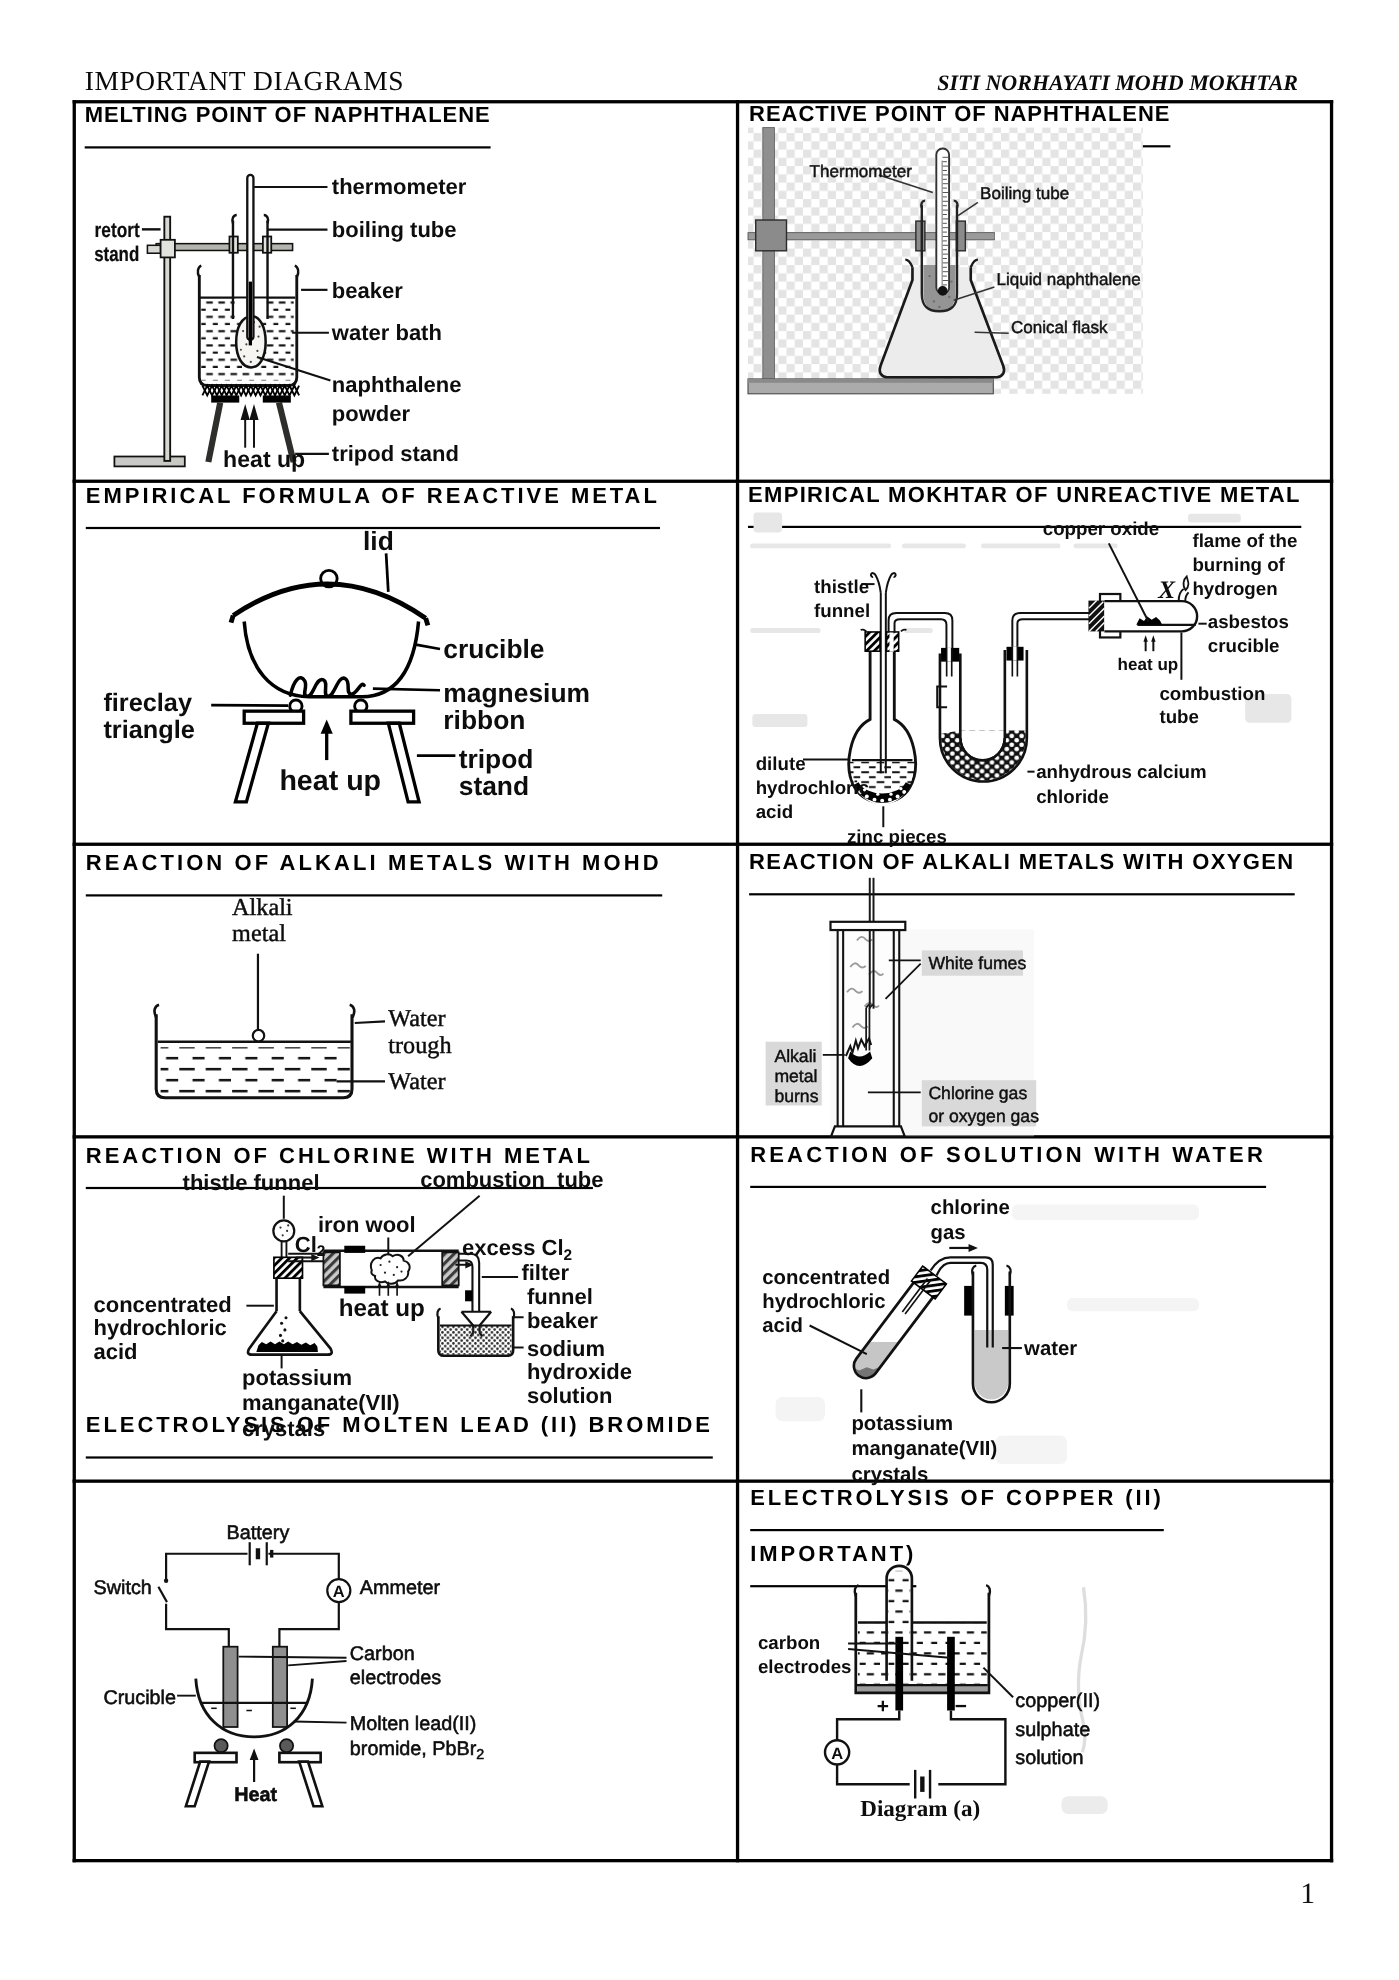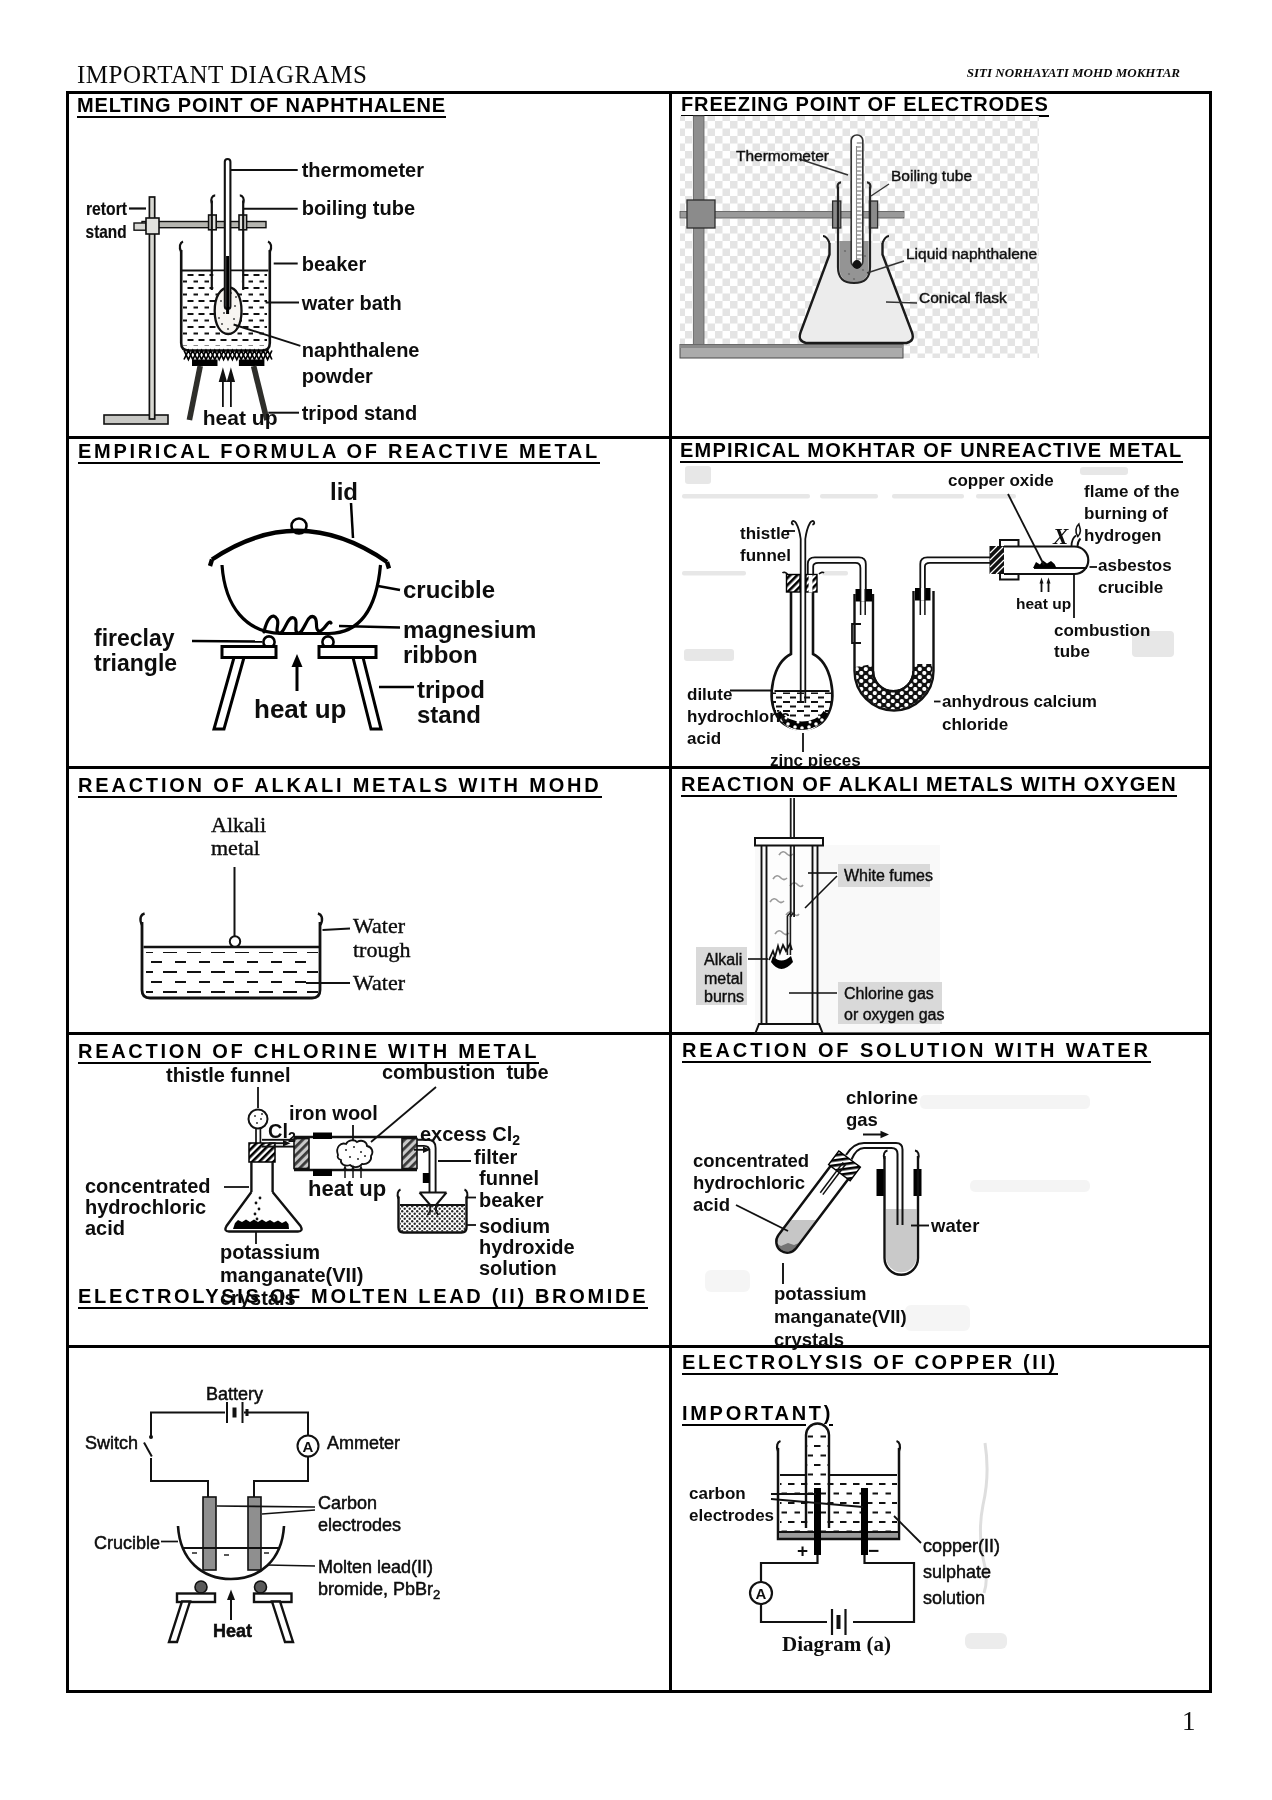--- a/index.html
+++ b/index.html
@@ -1,19 +1,19 @@
 <!DOCTYPE html>
 <html><head><meta charset="utf-8"><style>
 html,body{margin:0;padding:0}
 body{width:1272px;height:1800px;background:#fff;font-family:"Liberation Sans",sans-serif;position:relative;overflow:hidden}
 .abs{position:absolute}
 .hdr1{font-family:"Liberation Serif",serif;font-weight:normal;font-size:25px;color:#0a0a0a;white-space:nowrap}
-.hdr2{font-family:"Liberation Serif",serif;font-weight:bold;font-style:italic;font-size:13px;color:#0a0a0a;white-space:nowrap}
+.hdr2{font-family:"Liberation Serif",serif;font-weight:bold;font-style:italic;font-size:20px;color:#0a0a0a;white-space:nowrap}
 .tt{font-weight:bold;font-size:20px;color:#000;white-space:nowrap;line-height:24px}
-.tt span{border-bottom:2.5px solid #000;padding-bottom:0px}
+.tt span{border-bottom:2.5px solid #000;padding-bottom:17px}
 .gl{background:#000;position:absolute}
 svg{position:absolute;overflow:visible}
 svg{font-family:"Liberation Sans",sans-serif}
 svg text{fill:#0d0d0d}
 </style></head>
 <body>
 <div class="abs hdr1" style="left:77px;top:61px;letter-spacing:0.49px">IMPORTANT DIAGRAMS</div>
 <div class="abs hdr2" style="right:92px;top:65px;letter-spacing:0px">SITI NORHAYATI MOHD MOKHTAR</div>
 <div class="abs" style="left:1182px;top:1706px;font-family:'Liberation Serif',serif;font-size:27px;color:#111">1</div>
 
@@ -21,21 +21,21 @@
 <div class="gl" style="left:66px;top:1690px;width:1146px;height:3px"></div>
 <div class="gl" style="left:66px;top:91px;width:3px;height:1602px"></div>
 <div class="gl" style="left:1209px;top:91px;width:3px;height:1602px"></div>
 <div class="gl" style="left:669px;top:91px;width:3px;height:1602px"></div>
 <div class="gl" style="left:66px;top:436px;width:1146px;height:3px"></div>
 <div class="gl" style="left:66px;top:766px;width:1146px;height:3px"></div>
 <div class="gl" style="left:66px;top:1032px;width:1146px;height:3px"></div>
 <div class="gl" style="left:66px;top:1345px;width:1146px;height:3px"></div>
 
 <div class="abs tt" style="left:77px;top:93px"><span id="t1" style="letter-spacing:0.85px">MELTING POINT OF NAPHTHALENE</span></div>
-<div class="abs tt" style="left:681px;top:92px"><span id="t2" style="letter-spacing:0.87px">FREEZING POINT OF ELECTRODES</span></div>
+<div class="abs tt" style="left:681px;top:92px"><span id="t2" style="letter-spacing:0.87px">REACTIVE POINT OF NAPHTHALENE</span></div>
 <div class="abs tt" style="left:78px;top:439px"><span id="t3" style="letter-spacing:2.7px">EMPIRICAL FORMULA OF REACTIVE METAL</span></div>
 <div class="abs tt" style="left:680px;top:438px"><span id="t4" style="letter-spacing:1.21px">EMPIRICAL MOKHTAR OF UNREACTIVE METAL</span></div>
 <div class="abs tt" style="left:78px;top:773px"><span id="t5" style="letter-spacing:2.8px">REACTION OF ALKALI METALS WITH MOHD</span></div>
 <div class="abs tt" style="left:681px;top:772px"><span id="t6" style="letter-spacing:1.24px">REACTION OF ALKALI METALS WITH OXYGEN</span></div>
 <div class="abs tt" style="left:78px;top:1039px"><span id="t7" style="letter-spacing:2.7px">REACTION OF CHLORINE WITH METAL</span></div>
 <div class="abs tt" style="left:682px;top:1038px"><span id="t8" style="letter-spacing:2.88px">REACTION OF SOLUTION WITH WATER</span></div>
 <div class="abs tt" style="left:78px;top:1284px"><span id="t9" style="letter-spacing:2.67px">ELECTROLYSIS OF MOLTEN LEAD (II) BROMIDE</span></div>
 <div class="abs tt" style="left:682px;top:1350px;line-height:25.5px"><span id="t10a" style="letter-spacing:2.63px">ELECTROLYSIS OF COPPER (II)</span><br><br><span id="t10c" style="letter-spacing:2.7px">IMPORTANT)</span></div>
 
 <svg id="c1" style="left:66px;top:91px" width="604" height="345" viewBox="0 0 604 345">

